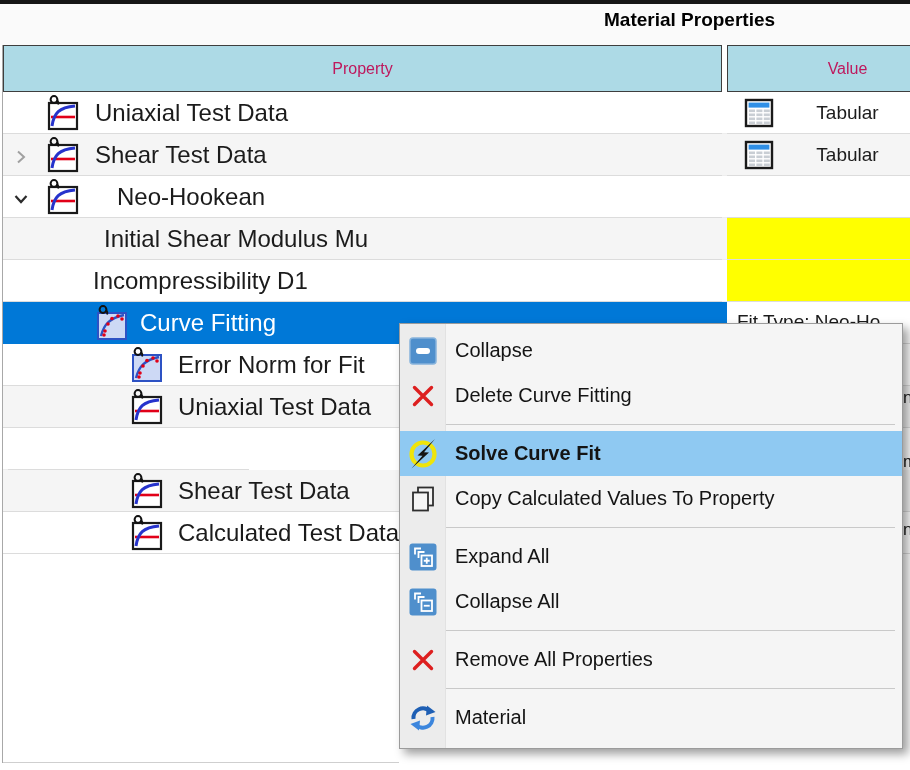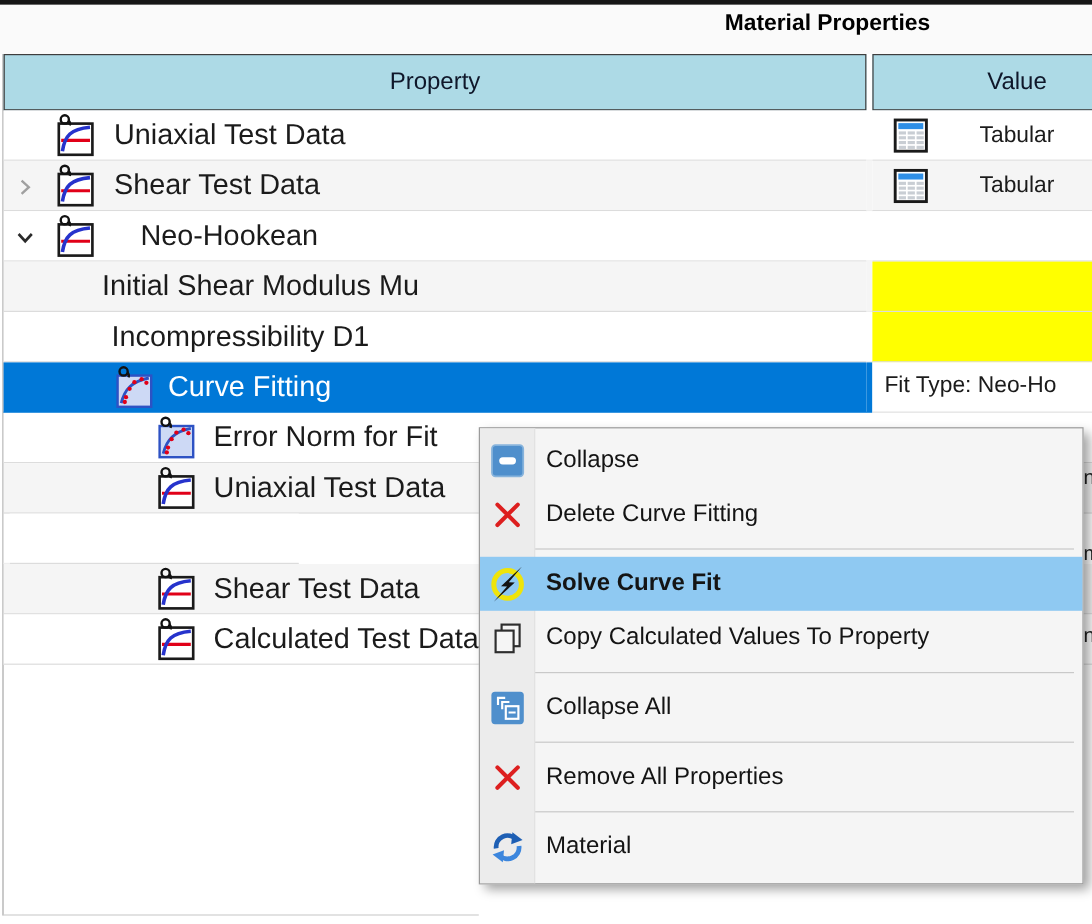--- a/index.html
+++ b/index.html
@@ -14,21 +14,21 @@
   .top-strip{ position:absolute; left:0; top:0; width:910px; height:4px; background:#161616; }
   .titlebar{ position:absolute; left:0; top:4px; width:910px; height:41px; background:#fafafa; }
   .page-title{ position:absolute; left:604px; top:5px; font-size:19px; font-weight:bold; color:#000; white-space:nowrap; }
 
   
   .left-border{ position:absolute; left:2px; top:45px; width:1px; height:718px; background:#a8a8a8; }
   .bottom-line{ position:absolute; left:3px; top:762px; width:396px; height:1px; background:#cfcfcf; }
 
   .h-cell{ position:absolute; top:45px; height:47px; background:var(--header-bg);
            border:1px solid #3e3e3e; display:flex; align-items:center; justify-content:center;
-           font-size:20px; color:#0f172a; }
+           font-size:16px; color:#be185d; }
   .h-prop{ left:3px;  width:719px; }
   .h-val { left:727px; width:241px; }
 
   .rows{ position:absolute; left:3px; top:92px; width:965px; }
   .t-row{ display:flex; height:42px; }
   .p-cell{ position:relative; width:719px; height:42px; background:#fff;
            border-bottom:1px solid #dcdcdc; font-size:24px; color:#1b1b1b; }
   .gap{ width:5px; height:42px; background:#fff; border-bottom:1px solid #eee; }
   .v-cell{ position:relative; width:241px; height:42px; background:#fff;
            border-bottom:1px solid #dcdcdc; font-size:19px; color:#1b1b1b; }
@@ -36,21 +36,21 @@
   .t-row.sel .p-cell, .t-row.sel .gap{ background:var(--selected); color:#fff; border-bottom-color:var(--selected); }
   .v-cell.yellow{ background:var(--yellow) !important; }
   .v-cell.center{ text-align:center; line-height:41px; }
   .chev{ position:absolute; left:8px; top:11px; width:20px; height:20px; }
   .t-icon{ position:absolute; top:2px; width:34px; height:38px; }
   .row-label{ position:absolute; top:0; line-height:42px; white-space:nowrap; }
   .v-icon{ position:absolute; left:17px; top:6px; width:30px; height:30px; }
   .fit-text{ display:block; padding-left:10px; line-height:40px; white-space:nowrap; overflow:hidden; }
 
   
-  .menu{ position:absolute; left:399px; top:356px; width:504px; background:var(--menu-bg);
+  .menu{ position:absolute; left:399px; top:323px; width:504px; background:var(--menu-bg);
          border:1px solid #9b9b9b; padding:4px 0 8px 0; z-index:10;
          box-shadow:5px 5px 9px rgba(0,0,0,0.38); }
   .gutter{ position:absolute; left:0; top:0; bottom:0; width:46px; background:var(--gutter);
            border-right:1px solid #e2e2e2; }
   .m-item{ position:relative; display:flex; align-items:center; height:45px; z-index:1; }
   .m-item.hl{ background:var(--menu-hl);font-weight:bold; }
   .m-icon{ width:46px; display:flex; align-items:center; justify-content:center; flex:none; }
   .m-label{ padding-left:9px; font-size:20px; color:#141414; white-space:nowrap; }
   .m-sep{ position:relative; z-index:1; height:1px; background:#c9c9c9; margin:6px 7px 6px 46px; }
 
@@ -145,21 +145,21 @@
             <circle cx="8" cy="5.5" r="3.4" fill="none" stroke="#111" stroke-width="2"></circle>
             <path d="M11.3 6.5 q1.6 1.8 0.8 4" fill="none" stroke="#111" stroke-width="2"></path>
           </svg></div>
         <div class="row-label" style="left: 92px; margin-left: 22px;">Neo-Hookean</div>
       </div>
       <div class="gap"></div>
       <div class="v-cell"></div>
     </div>
     <div class="t-row alt">
       <div class="p-cell">
-        <div class="row-label" style="left: 82px;">Initial Shear Modulus Mu</div>
+        <div class="row-label" style="left: 101px;">Initial Shear Modulus Mu</div>
       </div>
       <div class="gap"></div>
       <div class="v-cell yellow"></div>
     </div>
     <div class="t-row">
       <div class="p-cell">
         <div class="row-label" style="left: 90px;">Incompressibility D1</div>
       </div>
       <div class="gap"></div>
       <div class="v-cell yellow"></div>
@@ -297,20 +297,34 @@
       </div>
       <div class="m-sep"></div>
       <div class="m-item">
         <div class="m-icon">
           <svg width="30" height="30" viewBox="0 0 30 30">
             <rect x="1.5" y="1.5" width="27" height="27" rx="3" fill="#4F8FCC"></rect>
             <g fill="none" stroke="#ffffff" stroke-width="1.8">
               <path d="M7 12.5 V6.5 H13"></path>
               <path d="M10.5 16 V10 H16.5"></path>
               <rect x="13.5" y="13.5" width="10.5" height="10.5"></rect>
+              <path d="M18.75 15.8 V21.7 M15.8 18.75 H21.7"></path>
+            </g>
+          </svg>
+        </div>
+        <div class="m-label">Expand All</div>
+      </div>
+      <div class="m-item">
+        <div class="m-icon">
+          <svg width="30" height="30" viewBox="0 0 30 30">
+            <rect x="1.5" y="1.5" width="27" height="27" rx="3" fill="#4F8FCC"></rect>
+            <g fill="none" stroke="#ffffff" stroke-width="1.8">
+              <path d="M7 12.5 V6.5 H13"></path>
+              <path d="M10.5 16 V10 H16.5"></path>
+              <rect x="13.5" y="13.5" width="10.5" height="10.5"></rect>
               <path d="M15.8 18.75 H21.7"></path>
             </g>
           </svg>
         </div>
         <div class="m-label">Collapse All</div>
       </div>
       <div class="m-sep"></div>
       <div class="m-item">
         <div class="m-icon">
           <svg width="26" height="26" viewBox="0 0 26 26">

